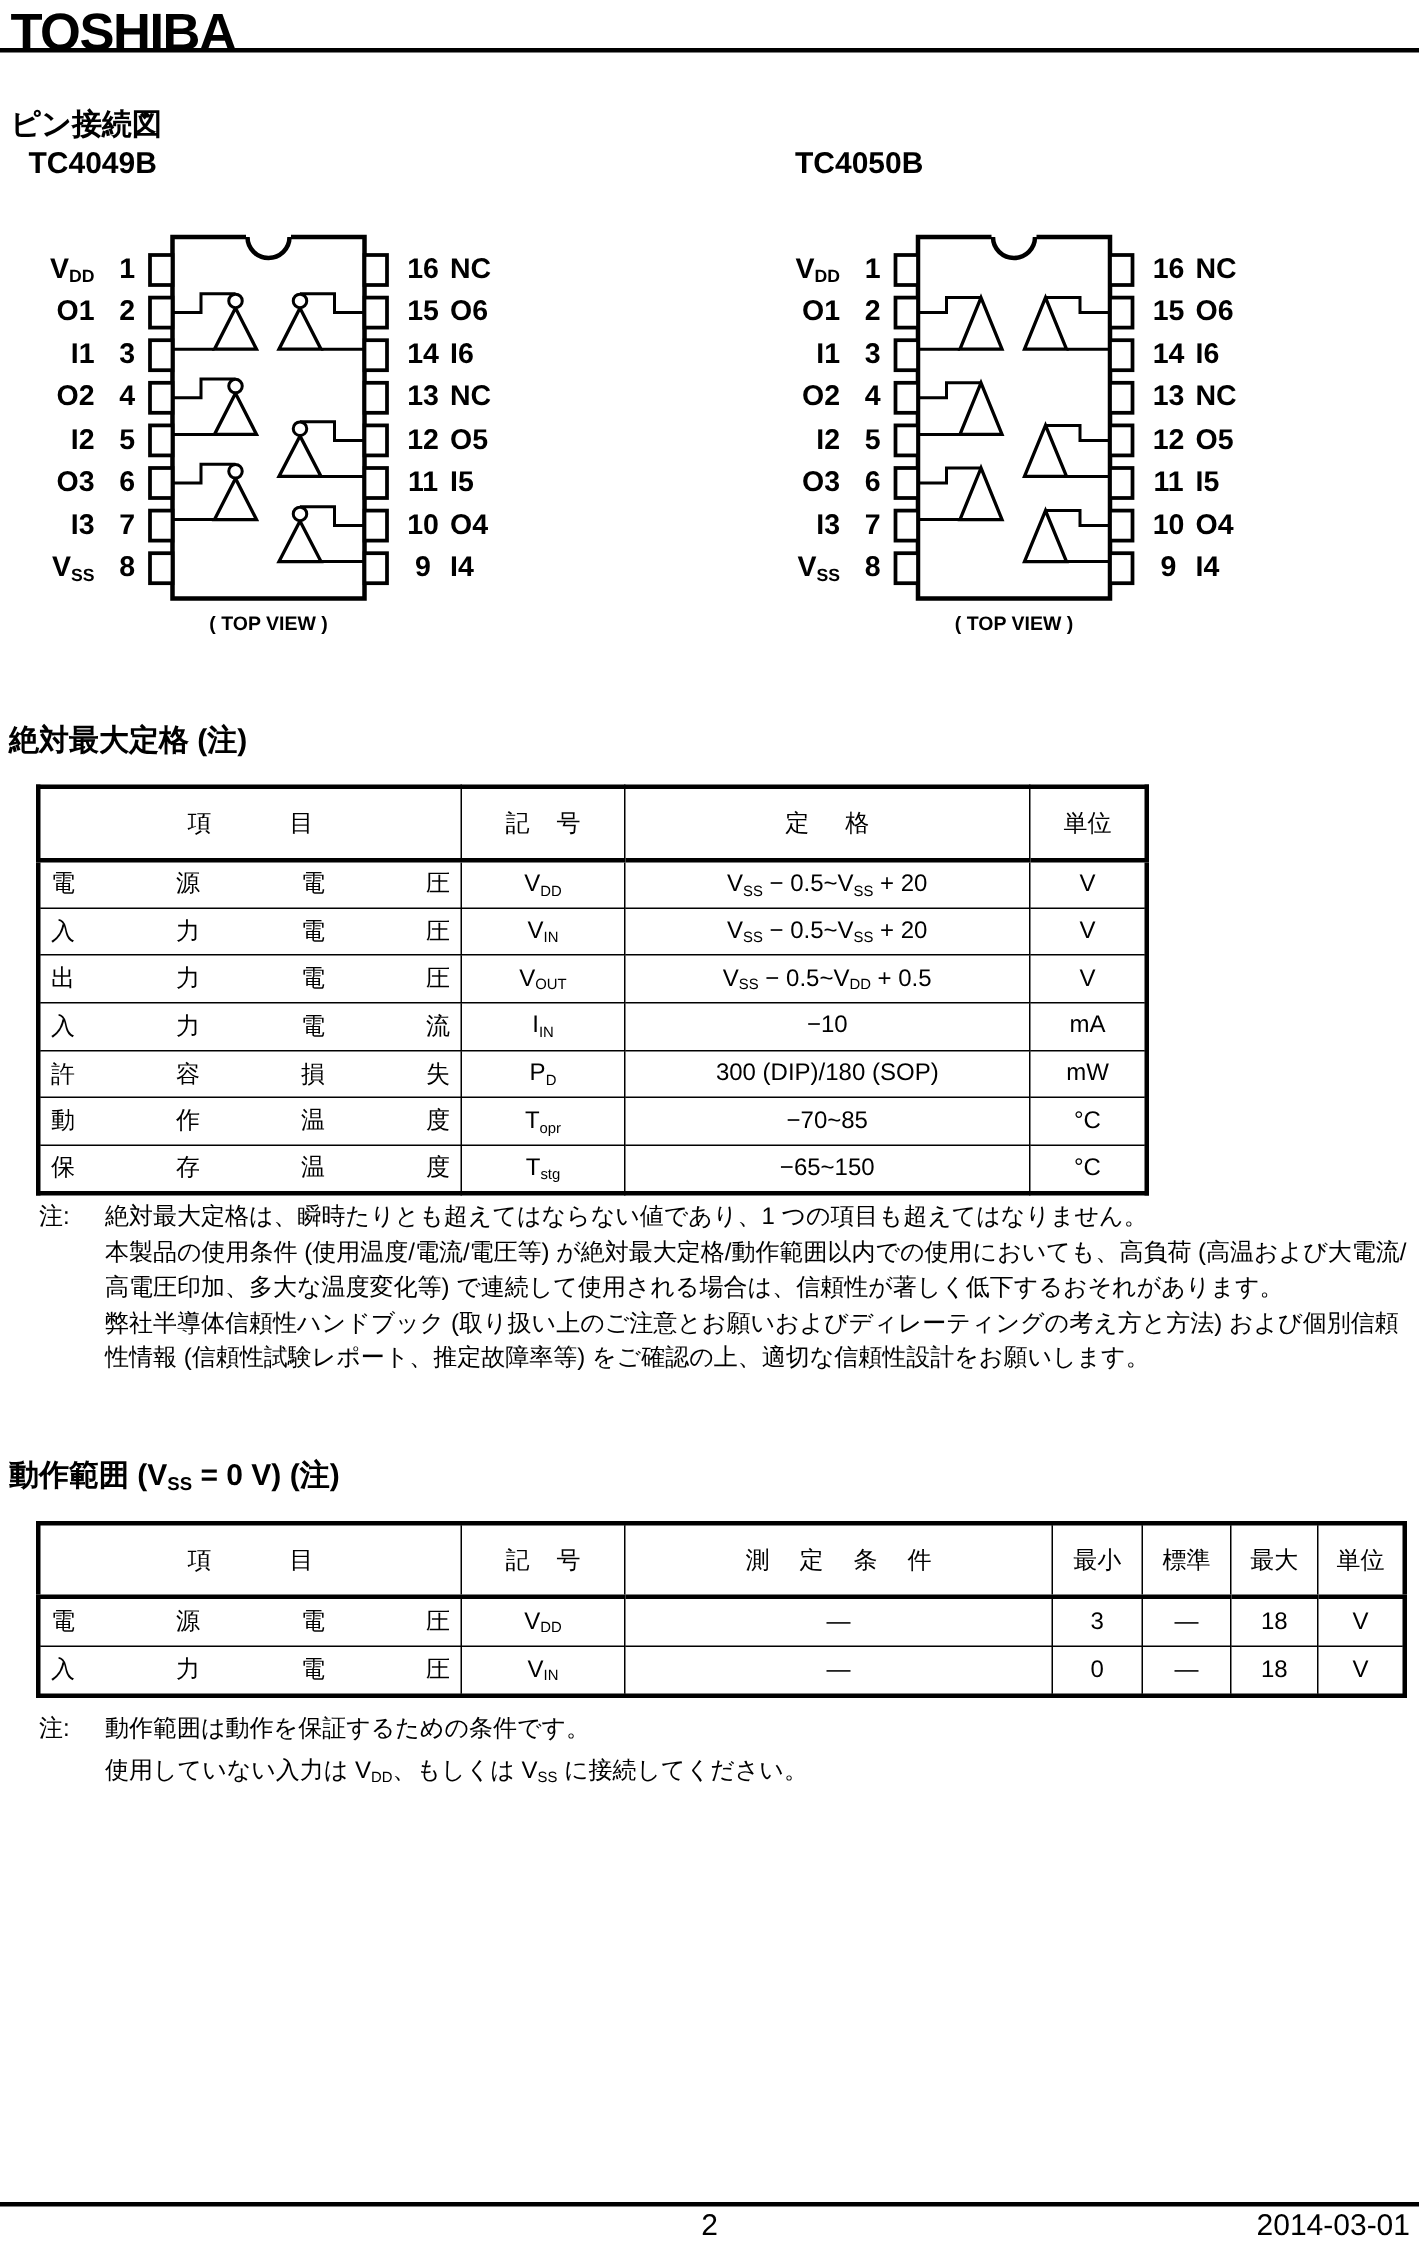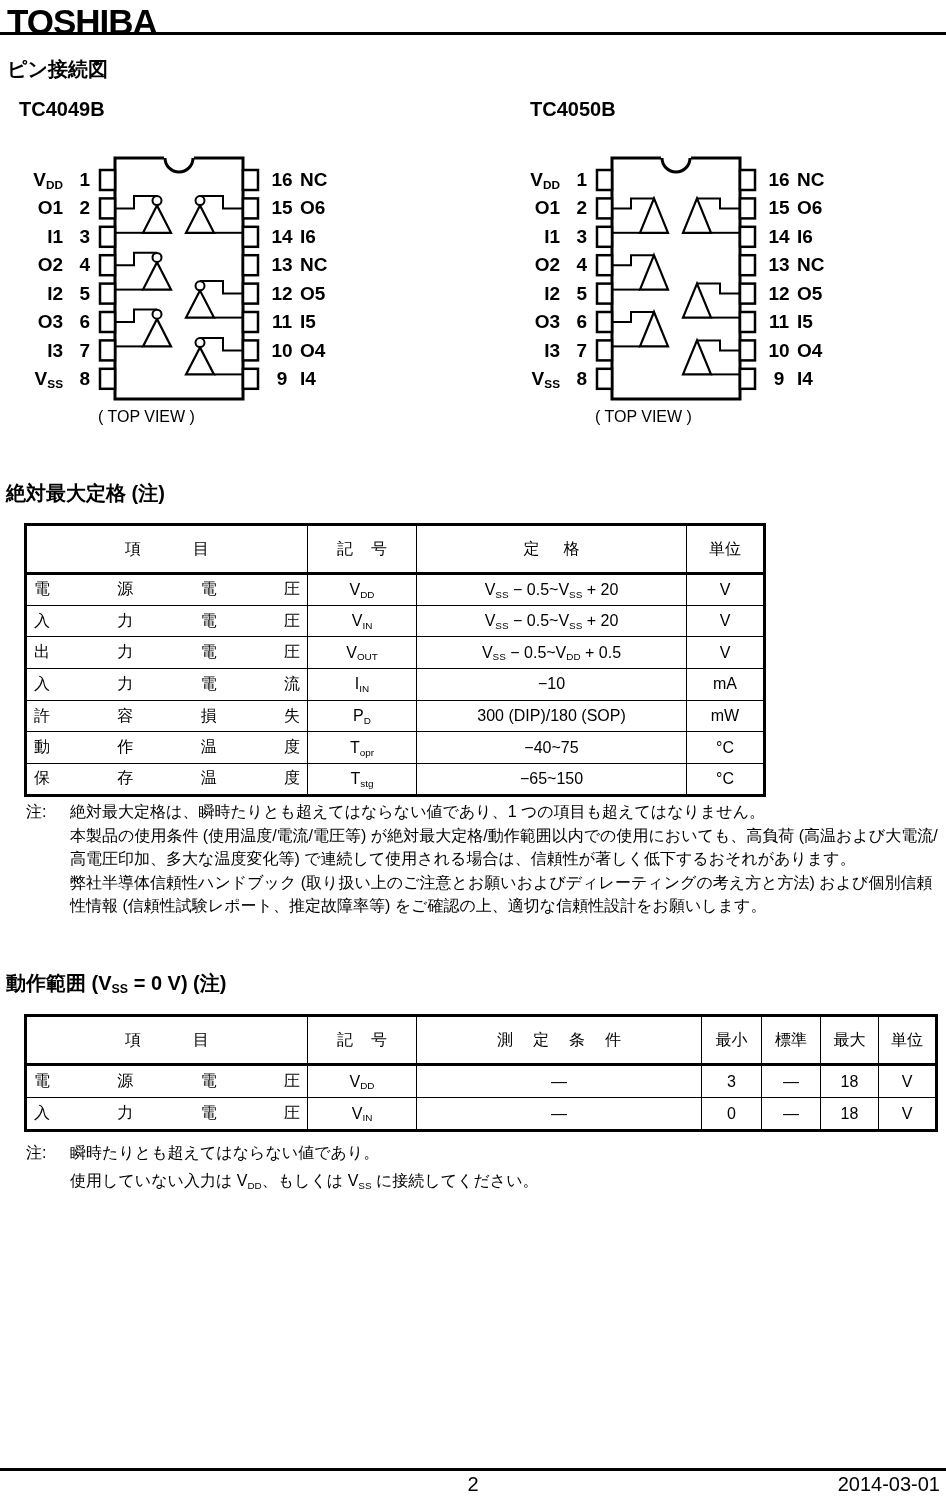--- a/index.html
+++ b/index.html
@@ -5,21 +5,21 @@
   html,body{margin:0;padding:0;background:#fff;}
   .page{position:relative;width:946px;height:1500px;background:#fff;color:#000;
         font-family:"Liberation Sans","DejaVu Sans",sans-serif;overflow:hidden;}
 
   
   .logo{position:absolute;left:7px;top:2px;font-size:35px;font-weight:900;letter-spacing:-1px;}
   .partno{position:absolute;right:6px;top:2px;font-size:24px;}
   .toprule{position:absolute;left:0;right:0;top:32px;height:3px;background:#000;}
 
   .sec-title{position:absolute;font-size:20px;font-weight:bold;white-space:nowrap;}
-  #h-pin{left:7px;top:56px;}
+  #h-pin{left:7px;top:69px;}
   #h-abs{left:6px;top:480px;}
   #h-op{left:6px;top:970px;}
   .chip-title{position:absolute;font-size:20px;font-weight:bold;}
   #ct1{left:19px;top:98px;}
   #ct2{left:530px;top:98px;}
 
   
   .diagram{position:absolute;width:480px;height:300px;}
   #d1{left:0;top:156px;}
   #d2{left:497px;top:156px;}
@@ -31,22 +31,22 @@
   .wire{fill:none;stroke:#000;stroke-width:2;}
   .gate{fill:#fff;stroke:#000;stroke-width:2.2;}
   .bubble{fill:#fff;stroke:#000;stroke-width:2;}
   .pins{position:absolute;top:12px;height:223px;display:flex;flex-direction:column;justify-content:space-between;}
   .pins.left{left:0;width:90px;}
   .pins.right{left:264px;width:150px;}
   .pin-row{height:24px;display:flex;align-items:center;font-size:19px;font-weight:bold;white-space:nowrap;}
   .pins.left .pin-row{justify-content:flex-end;}
   .pins.left .pin-num{width:20px;text-align:right;margin-left:7px;}
   .pins.right .pin-num{width:36px;text-align:center;}
-  .topview{position:absolute;left:98px;top:252px;width:162px;text-align:left;
-           font-size:16px;font-weight:normal;white-space:nowrap;}
+  .topview{position:absolute;left:98px;top:252px;width:162px;text-align:center;
+           font-size:13px;font-weight:bold;white-space:nowrap;}
 
   sub{font-size:62%;vertical-align:baseline;position:relative;top:0.28em;line-height:0;}
 
   
   table.tbl{position:absolute;border-collapse:collapse;table-layout:fixed;font-size:16px;
             border:3px solid #000;}
   .tbl th,.tbl td{border:1.5px solid #000;padding:0;text-align:center;vertical-align:middle;
                   font-weight:normal;overflow:hidden;}
   .tbl thead th{border-bottom:3px solid #000;}
   #t1{left:24px;top:523px;width:739px;}
@@ -455,21 +455,21 @@
         <tr>
           <td>
             <div class="jx spread">
               <span>動</span>
               <span>作</span>
               <span>温</span>
               <span>度</span>
             </div>
           </td>
           <td>T<sub>opr</sub></td>
-          <td>−40~75</td>
+          <td>−70~85</td>
           <td>°C</td>
         </tr>
 
         <tr>
           <td>
             <div class="jx spread">
               <span>保</span>
               <span>存</span>
               <span>温</span>
               <span>度</span>
@@ -566,21 +566,21 @@
           <td>18</td>
           <td>V</td>
         </tr>
 
     </tbody>
   </table>
 
   <div class="note" id="note2">
     <span class="lbl">注:</span>
     <div class="body">
-      <p>瞬時たりとも超えてはならない値であり。</p>
+      <p>動作範囲は動作を保証するための条件です。</p>
       <p>使用していない入力は V<sub>DD</sub>、もしくは V<sub>SS</sub> に接続してください。</p>
     </div>
   </div>
 
   <div class="footrule"></div>
   <div class="pageno">2</div>
   <div class="date">2014-03-01</div>
 
 </div>
 

